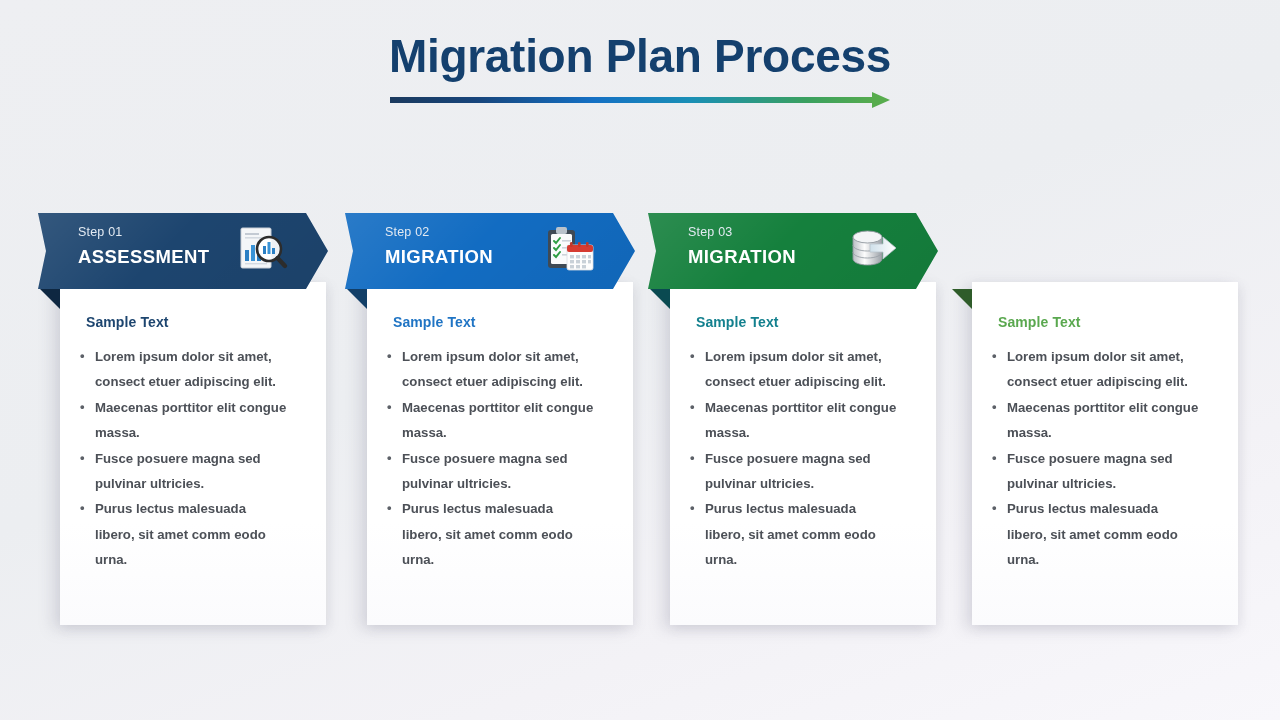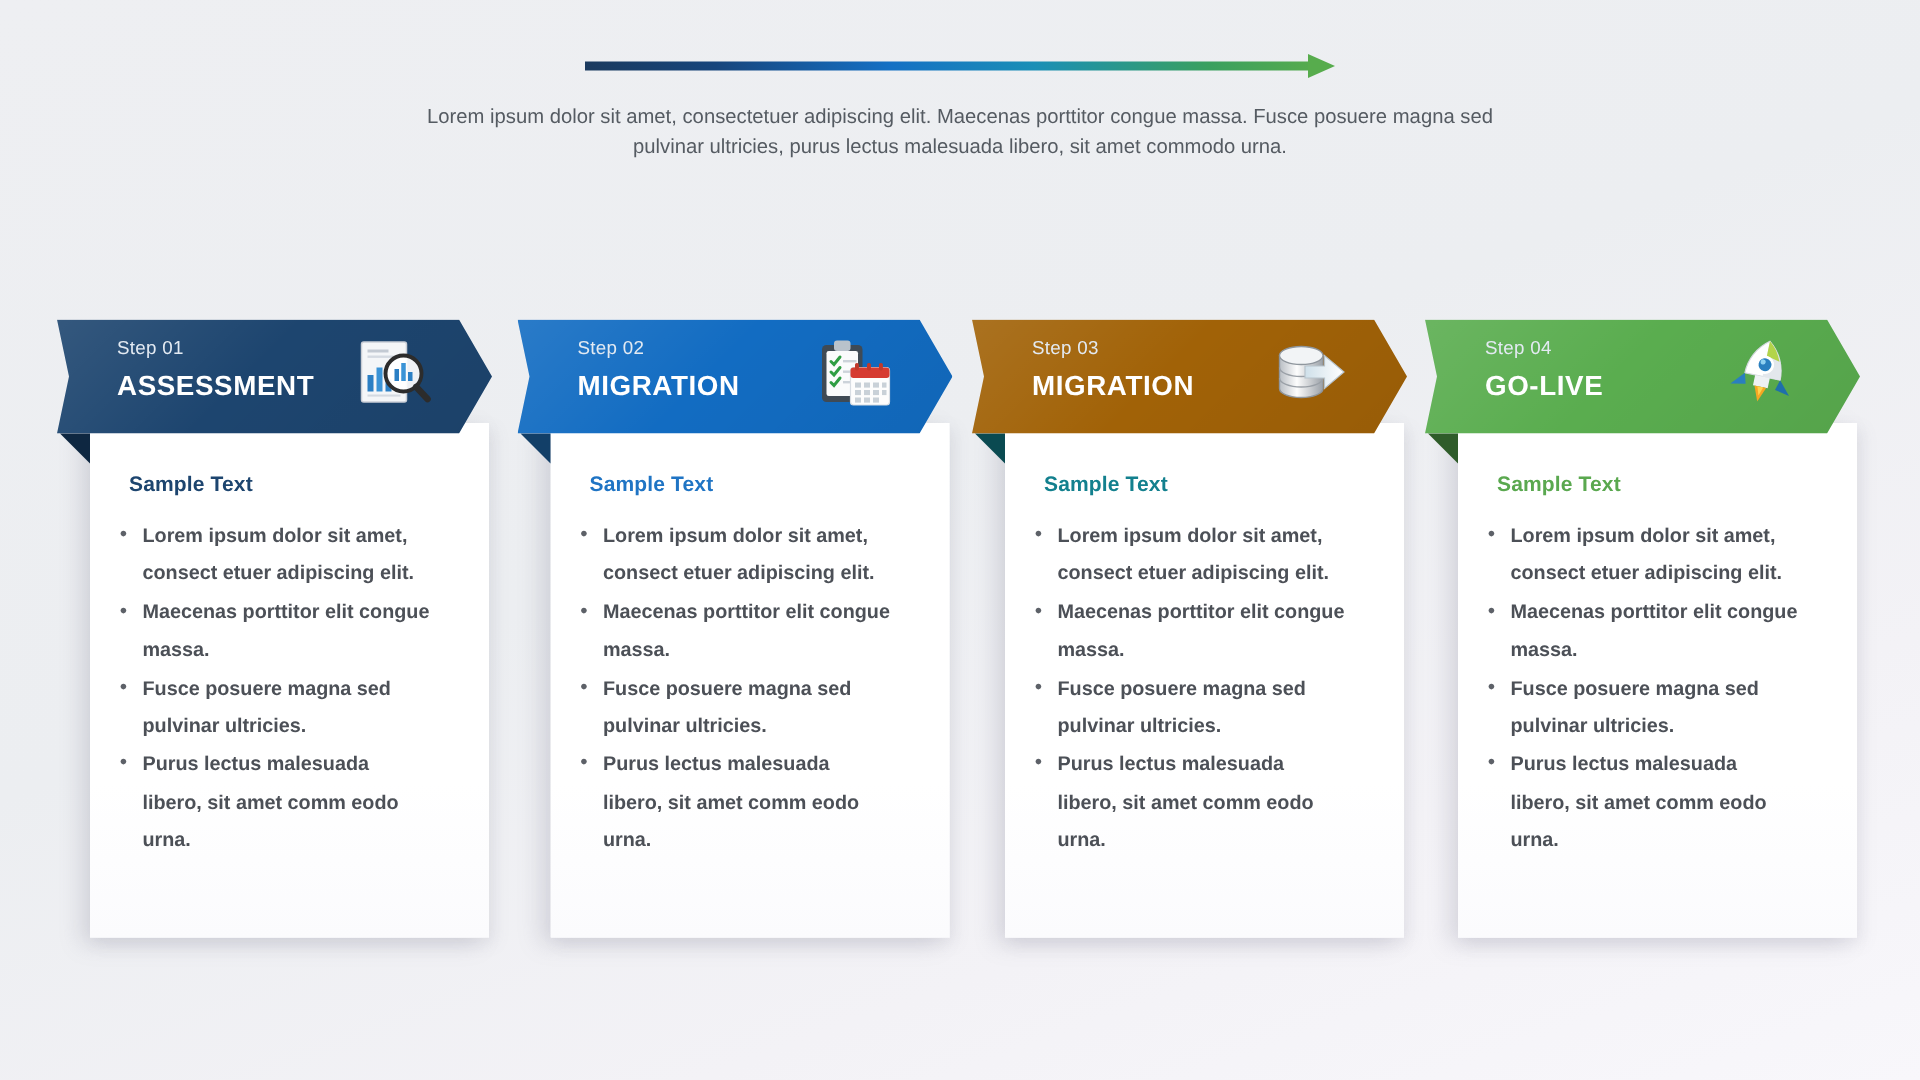--- a/index.html
+++ b/index.html
@@ -179,37 +179,37 @@
 
   
   .step-0 .banner { background: #1d456f; }
   .step-0 .fold   { border-top-color: #0e2741; }
   .step-0 .card-title { color: #1d456f; }
 
   .step-1 .banner { background: #126cc2; }
   .step-1 .fold   { border-top-color: #123f68; }
   .step-1 .card-title { color: #1f74c4; }
 
-  .step-2 .banner { background: #a16207; }
+  .step-2 .banner { background: #15803d; }
   .step-2 .fold   { border-top-color: #0a4a51; }
   .step-2 .card-title { color: #13808e; }
 
   .step-3 .banner { background: #5aad4f; }
   .step-3 .fold   { border-top-color: #2f5c2a; }
   .step-3 .card-title { color: #5aa84f; }
 </style>
 </head>
 <body>
 
 <div class="header">
+  <h1 class="page-title">Migration Plan Process</h1>
   <div class="title-arrow">
     <div class="bar"></div>
     <div class="head"></div>
   </div>
-  <div class="subtitle">Lorem ipsum dolor sit amet, consectetuer adipiscing elit. Maecenas porttitor congue massa. Fusce posuere magna sed pulvinar ultricies, purus lectus malesuada libero, sit amet commodo urna.</div>
 </div>
 
 <div class="steps">
 
   <div class="step step-0">
     <div class="card">
       <div class="card-title">Sample Text</div>
       <ul class="bullets">
         <li>Lorem ipsum dolor sit amet, consect etuer adipiscing elit.</li>
         <li>Maecenas porttitor elit congue massa.</li>
@@ -338,36 +338,15 @@
     <div class="card">
       <div class="card-title">Sample Text</div>
       <ul class="bullets">
         <li>Lorem ipsum dolor sit amet, consect etuer adipiscing elit.</li>
         <li>Maecenas porttitor elit congue massa.</li>
         <li>Fusce posuere magna sed pulvinar ultricies.</li>
         <li>Purus lectus malesuada libero, sit amet comm eodo urna.</li>
       </ul>
     </div>
     <div class="fold"></div>
-    <div class="banner">
-      <div class="sheen"></div>
-      <div class="step-label">Step 04</div>
-      <div class="step-name">GO-LIVE</div>
-      <div class="step-icon">
-        <svg viewBox="0 0 54 54" width="54" height="54">
-          <g transform="rotate(12 27 27)">
-            <path d="M27 3 c8 6 12 15 12 24 h-24 c0 -9 4 -18 12 -24 z" fill="#ffffff" stroke="#d3d8de" stroke-width="0.8"></path>
-            <path d="M27 3 c8 6 12 15 12 24 h-12 z" fill="#e3e7ec"></path>
-            <path d="M27 3 c4 3 7 7 9 12 l-9 -2 z" fill="#b3d44a"></path>
-            <circle cx="27" cy="19" r="5.2" fill="#2a7fbf" stroke="#ffffff" stroke-width="1.8"></circle>
-            <circle cx="25.4" cy="17.4" r="1.7" fill="#8fd0f0"></circle>
-            <path d="M15 27 l-8 9 l10 -2 z" fill="#2a7fbf"></path>
-            <path d="M39 27 l8 9 l-10 -2 z" fill="#1f6fab"></path>
-            <rect x="22" y="27" width="10" height="7" fill="#eef1f4"></rect>
-            <path d="M23 34 h8 l-4 10 z" fill="#f5a623"></path>
-            <path d="M25 34 h4 l-2 6 z" fill="#ffd34e"></path>
-          </g>
-        </svg>
-      </div>
-    </div>
   </div>
 
 </div>
 
 </body></html>

